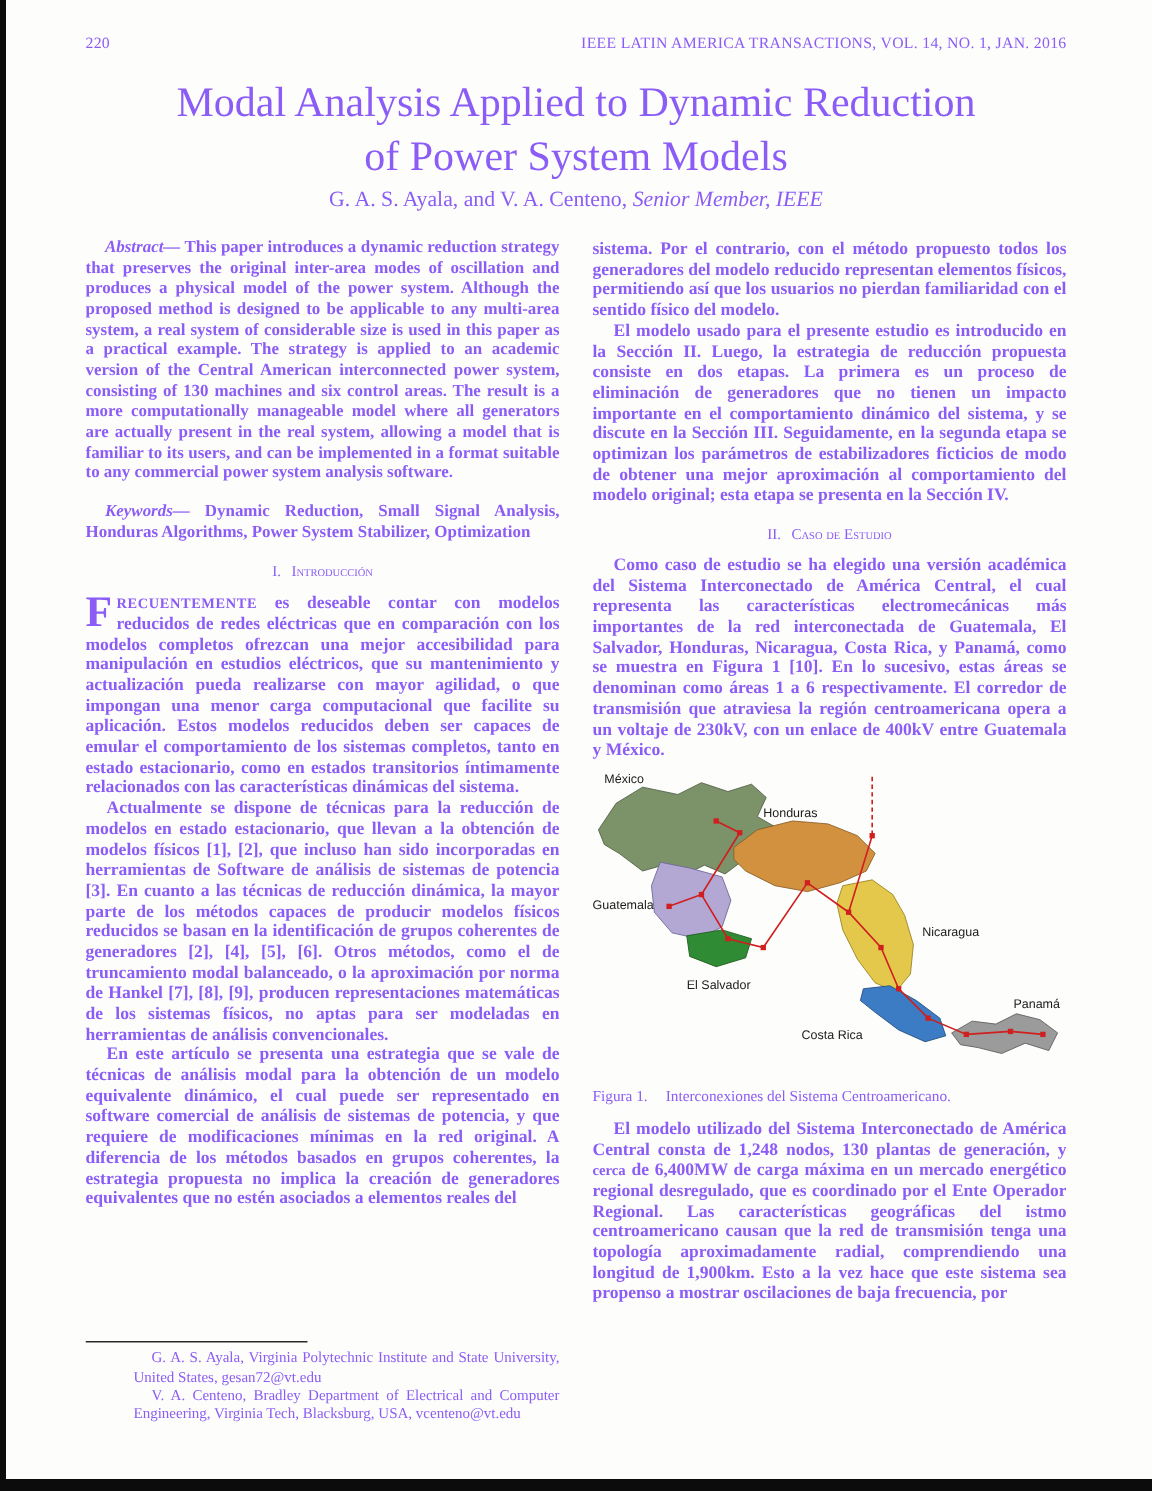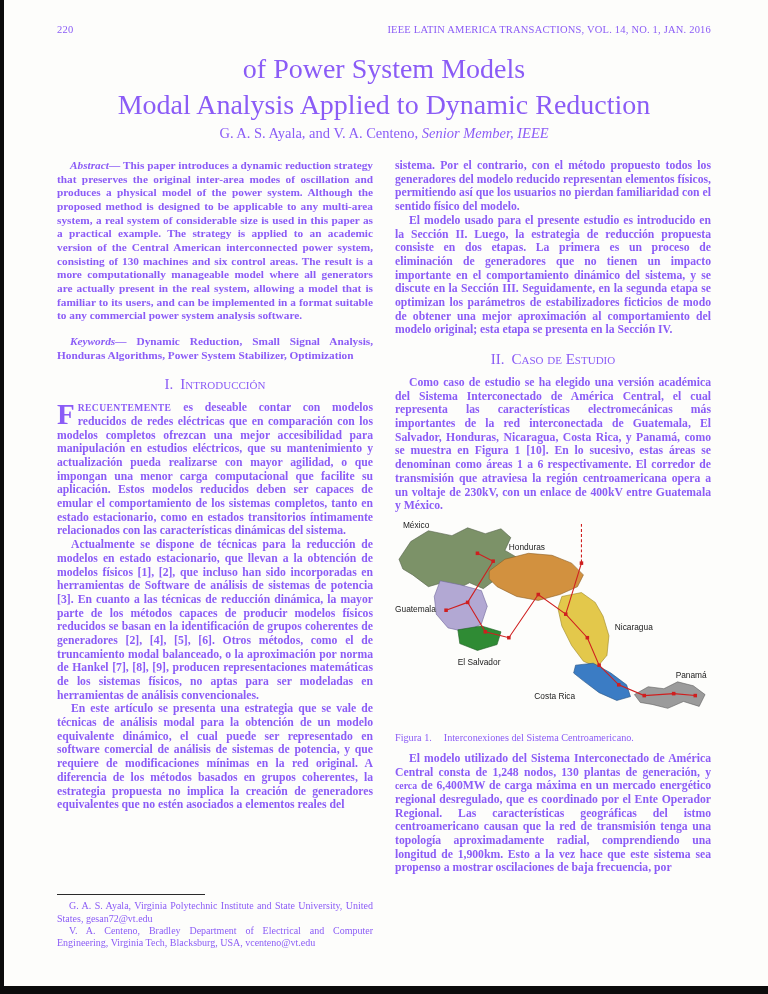--- a/index.html
+++ b/index.html
@@ -23,57 +23,57 @@
   .authors .it { font-style:italic; }
   .columns { display:flex; gap:22px; margin-top:17px; }
   .col { width:316px; height:802px; overflow:hidden; display:flex; flex-direction:column; }
   .abstract, .keywords {
     font-weight:bold; font-size:11.3px; line-height:1.21;
     text-align:justify; text-indent:13px;
   }
   .abstract .ab-label, .keywords .kw-label { font-style:italic; }
   .keywords { margin-top:12px; }
   .sec-heading {
-    text-align:center; font-size:15px; font-weight:normal;
+    text-align:center; font-size:10px; font-weight:normal;
     margin:14px 0 8px;
   }
   .sec-heading .sc { font-variant:small-caps; }
   .sec-num { margin-right:7px; }
   .bodytxt { font-size:11.7px; line-height:1.17; text-align:justify; text-indent:14px;font-weight:bold; }
   .noindent { text-indent:0; }
   .dropcap {
     float:left; font-size:29px; line-height:24px;
     margin:1px 3px 0 0;
   }
   .leadword { font-size:9.6px; letter-spacing:.4px; }
   .small-inline { font-size:9.8px; }
   .footnote { margin-top:auto; font-size:10px; line-height:1.22; padding-bottom:12px; }
   .footnote-rule { width:148px; border-top:1px solid #2a2a2a; margin-bottom:5px; }
-  .footnote p { text-align:justify; text-indent:12px; }
+  .footnote p { text-align:justify; text-indent:12px;margin-left:32px; }
   .figure-wrap { margin:5px 0 2px; }
   .figure-wrap svg { display:block; }
   .figcaption { font-size:10.2px; margin:4px 0 9px; }
   .figcaption .cap-text { margin-left:12px; }
   .map-label { font-family:"Liberation Sans", sans-serif; font-size:8.5px; fill:#1b1b1b; }
   .redline { fill:none; stroke-width:1.1; }
   .redline-dash { fill:none; stroke-width:1.1; stroke-dasharray:3 2.2; }
 </style>
 </head>
 <body>
 
 <div class="page">
 
   <div class="header-row">
     <span>220</span>
     <span>IEEE LATIN AMERICA TRANSACTIONS, VOL. 14, NO. 1, JAN. 2016</span>
   </div>
 
   <div class="title-block">
+    <div>Modal Analysis Applied to Dynamic Reduction</div>
     <div>of Power System Models</div>
-    <div>Modal Analysis Applied to Dynamic Reduction</div>
   </div>
 
   <div class="authors">
     <span>G. A. S. Ayala, and V. A. Centeno, </span><span class="it">Senior Member, IEEE</span>
   </div>
 
   <div class="columns">
 
     <div class="col">
 

